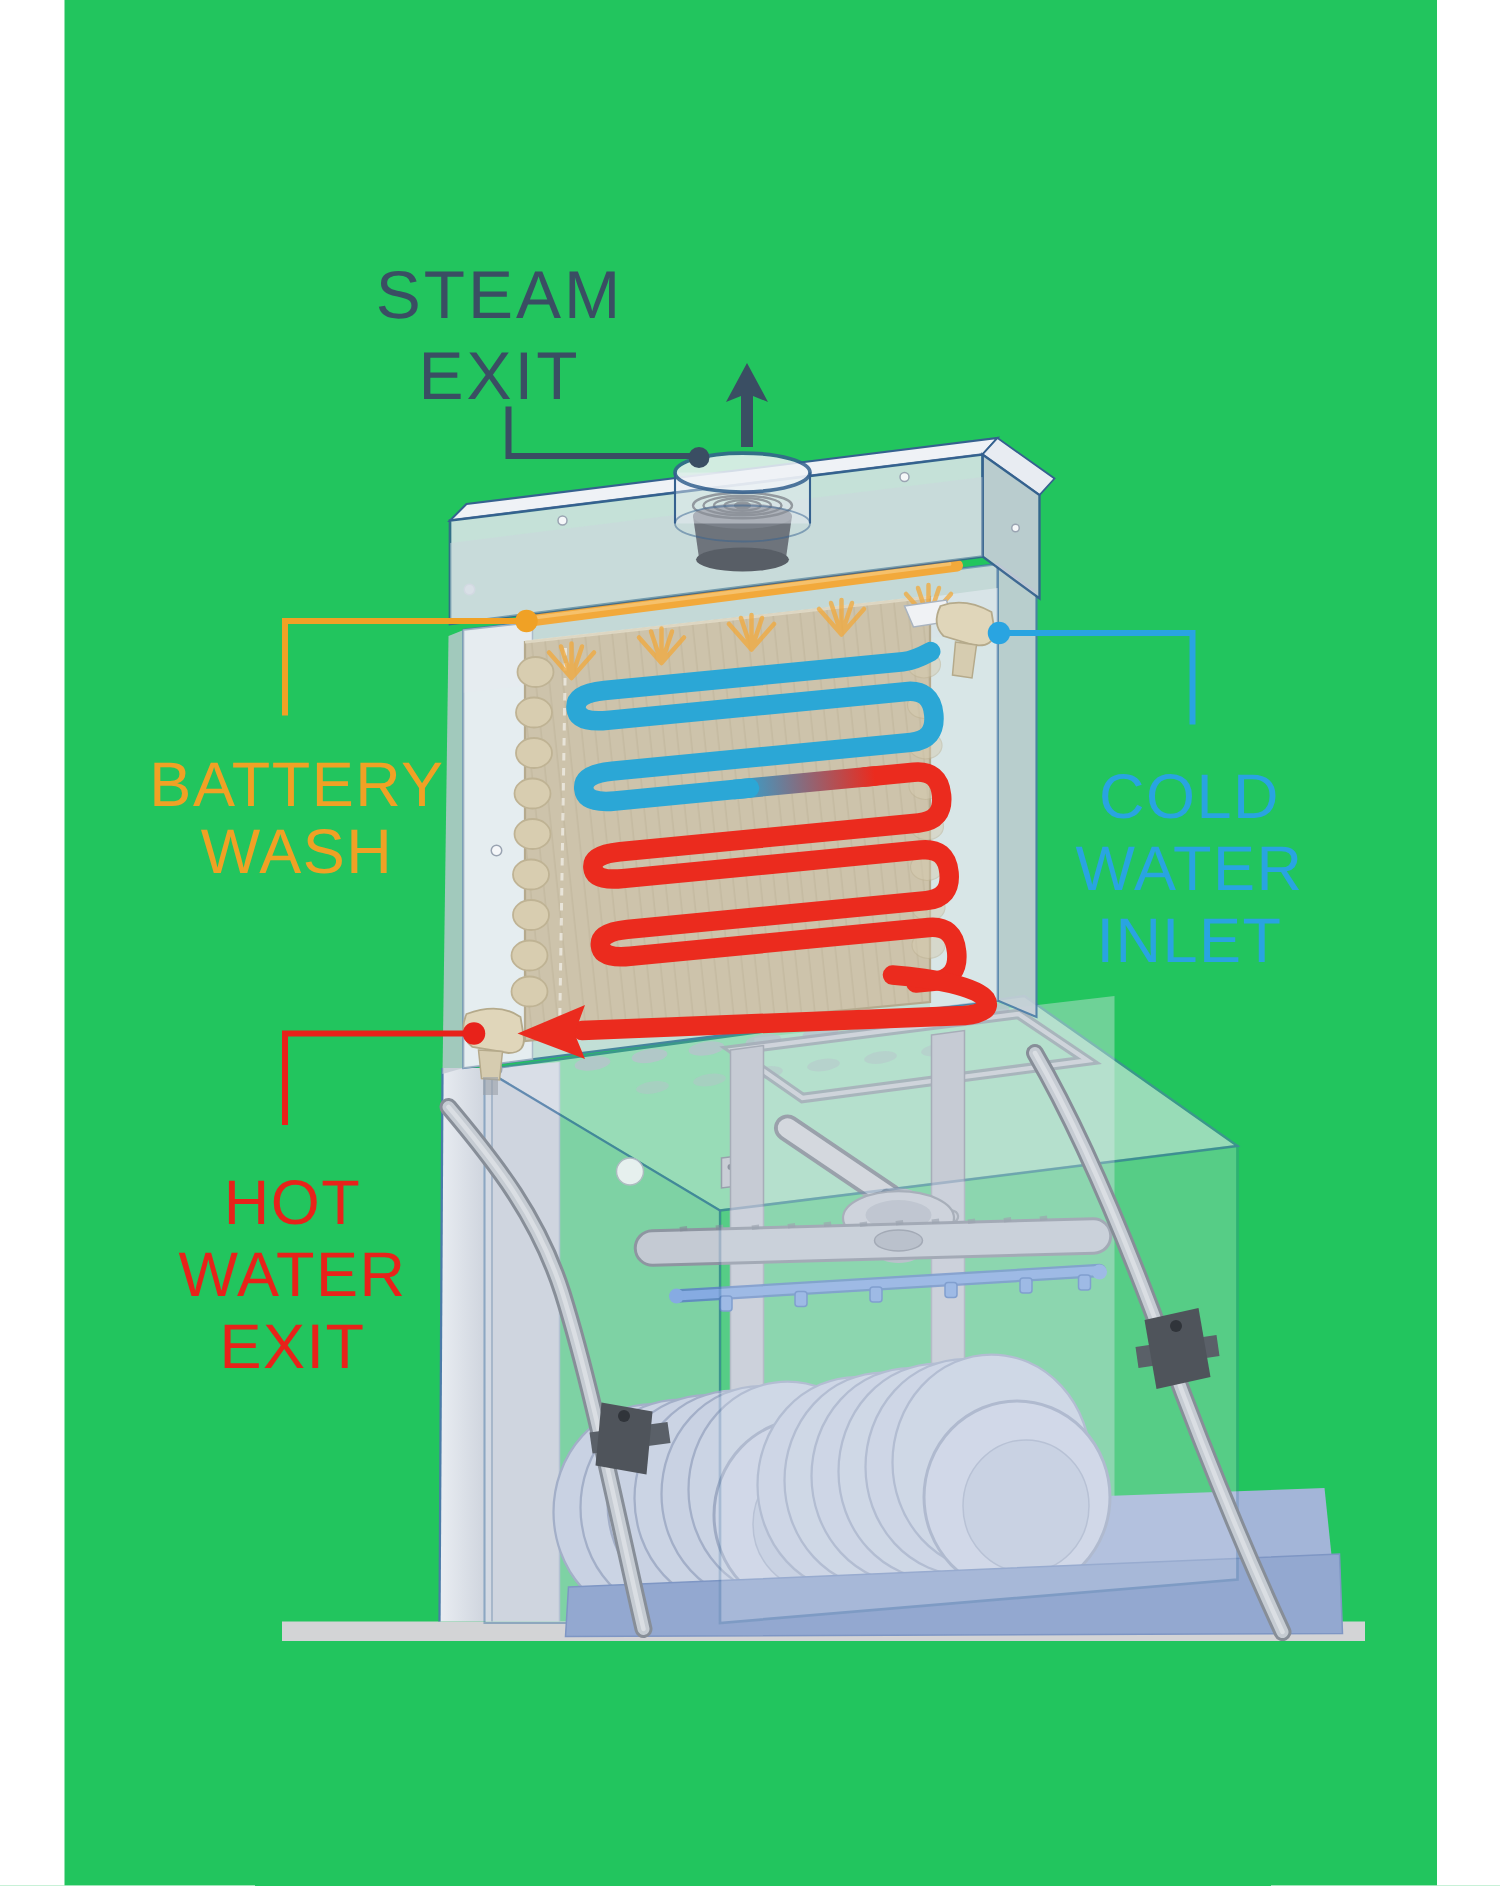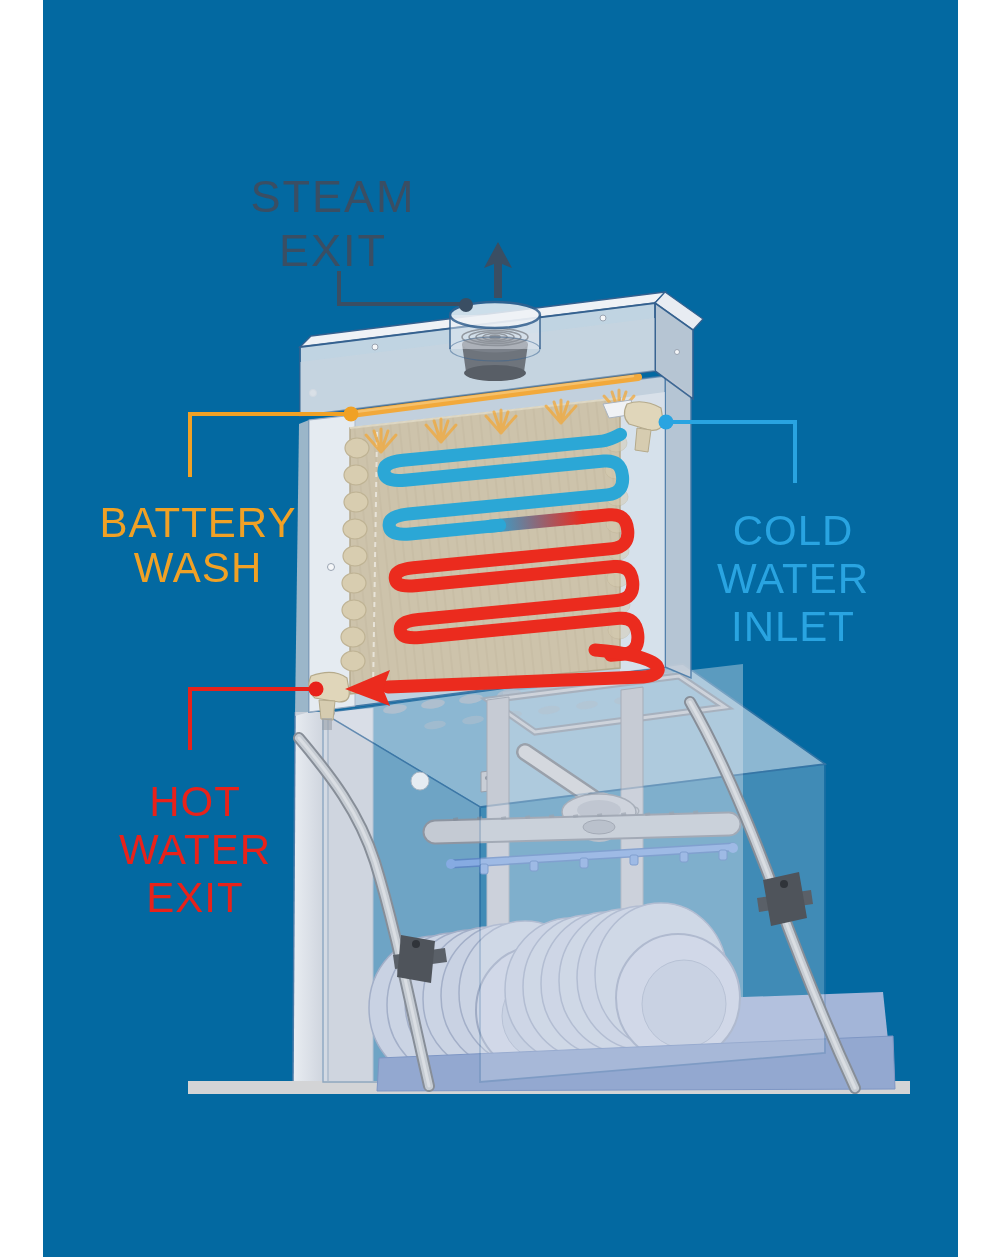--- a/index.html
+++ b/index.html
@@ -1,16 +1,16 @@
 <!DOCTYPE html>
 <html><head>
 <meta charset="utf-8">
 <style>
   html,body{margin:0;padding:0;background:#ffffff;}
-  .stage{width:915px;height:1257px;margin:0 auto;background:#0369a1;position:relative;}
+  .stage{width:915px;height:1257px;margin:0 auto;background:#22c55e;position:relative;}
   svg{display:block;}
   text{font-family:"Liberation Sans", sans-serif;}
   .lbl{font-weight:400;}
 </style>
 </head>
 <body>
 
 <div class="stage">
 <svg width="1000" height="1257" viewBox="0 0 1000 1257">
   <defs>

